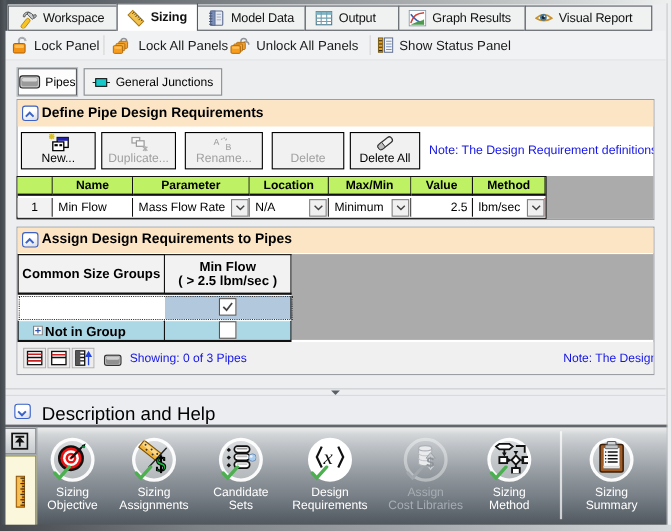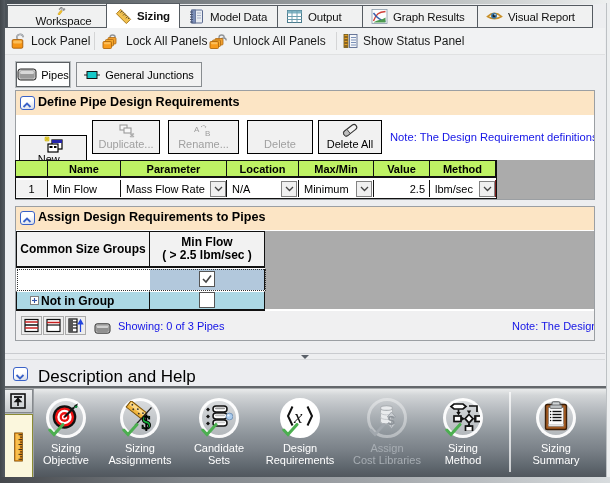--- a/index.html
+++ b/index.html
@@ -28,21 +28,21 @@
   .navcirc.dis{border-color:rgba(255,255,255,0.38);background:transparent;}
   .navlbl{margin-top:4px;font-size:11px;line-height:12px;color:#FFFFFF;}
   .navlbl.dis{color:#A7ADB3;}
 </style>
 </head>
 <body>
 <div id="root">
 <div class="abs" style="left:0;top:0;width:610px;height:4px;background:linear-gradient(90deg,#454C52 0%,#6E7478 25%,#9EA2A4 55%,#C8CCCC 80%,#EEF0F0 100%);"></div>
 <div class="abs" style="left:5px;top:28px;width:600px;height:26px;background:#F1F2F3;border-bottom:1px solid #E0E1E2;"></div>
 <div class="abs" style="left:0;top:0;width:7px;height:28px;background:#4A5157;"></div>
-<div class="tab" style="left:7px;width:100px;padding-left:8px;flex-direction:column;">
+<div class="tab" style="left:7px;width:100px;padding-left:8px;">
       <svg width="18" height="18" viewBox="0 0 18 18">
 <rect x="5.6" y="8.2" width="3.8" height="10.5" rx="1.7" transform="rotate(38 7.5 13)" fill="#F6C525" stroke="#B8860B" stroke-width="0.8"></rect>
 <path d="M5.2 7.2 C5.0 4.0 8.2 2.2 11.2 3.4 L10.4 5.4 C8.4 4.6 6.6 5.4 6.6 7.4 Z" fill="#B9BDC1" stroke="#4A4A4A" stroke-width="0.8"></path>
 <path d="M9.4 3.0 L12.8 4.4 L15.8 7.6 L13.2 9.6 L10.2 6.4 L8.8 5.0 Z" fill="#C9CDD1" stroke="#4A4A4A" stroke-width="0.8"></path>
 <path d="M13.6 6.0 L16.4 5.2 L17.2 6.8 L15.2 8.6 Z" fill="#A9ADB1" stroke="#4A4A4A" stroke-width="0.7"></path>
 </svg>
       <span style="margin-left:5px;">Workspace</span>
     </div>
 <div class="tab sel" style="left:106px;width:74px;padding-left:8px;">
       <svg width="17" height="17" viewBox="0 0 17 17">
@@ -175,21 +175,21 @@
 <rect x="3" y="1.5" width="10" height="7" fill="#18C8C8" stroke="#111" stroke-width="1"></rect>
 </svg>
       <span style="margin-left:5px;">General Junctions</span>
     </div>
 <div class="sect" style="left:15px;top:90px;width:580px;height:110px;"></div>
 <div class="abs" style="left:16px;top:91px;width:578px;height:24px;background:#FCE5C5;"></div>
 <div class="chevbtn" style="left:20px;top:96px;"><svg width="12" height="11" viewBox="0 0 12 11">
         <path d="M2.5 7 L6 3.5 L9.5 7" fill="none" stroke="#3A62C8" stroke-width="1.8"></path>
       </svg></div>
 <div class="abs" style="left:38px;top:95px;font-weight:bold;font-size:12.6px;">Define Pipe Design Requirements</div>
-<div class="secbtn" style="left:19px;top:120px;width:68px;height:34px;margin-top:15px;">
+<div class="secbtn" style="left:19px;top:120px;width:68px;height:34px;">
       <svg width="24" height="17" viewBox="0 0 24 17">
 <rect x="11" y="4" width="10" height="9" fill="#FFFFFF" stroke="#000" stroke-width="1.2"></rect>
 <rect x="11" y="4" width="10" height="3" fill="#2222AA"></rect>
 <rect x="7" y="8" width="10" height="8" fill="#FFFFFF" stroke="#000" stroke-width="1.2"></rect>
 <rect x="8.5" y="10" width="3" height="2" fill="#000"></rect>
         <rect x="13" y="10" width="2.5" height="2" fill="#000"></rect>
 <g stroke="#D8C020" stroke-width="1.4">
           <line x1="4" y1="1" x2="8" y2="5"></line>
           <line x1="8" y1="1" x2="4" y2="5"></line>
           <line x1="6" y1="0.5" x2="6" y2="5.5"></line>

